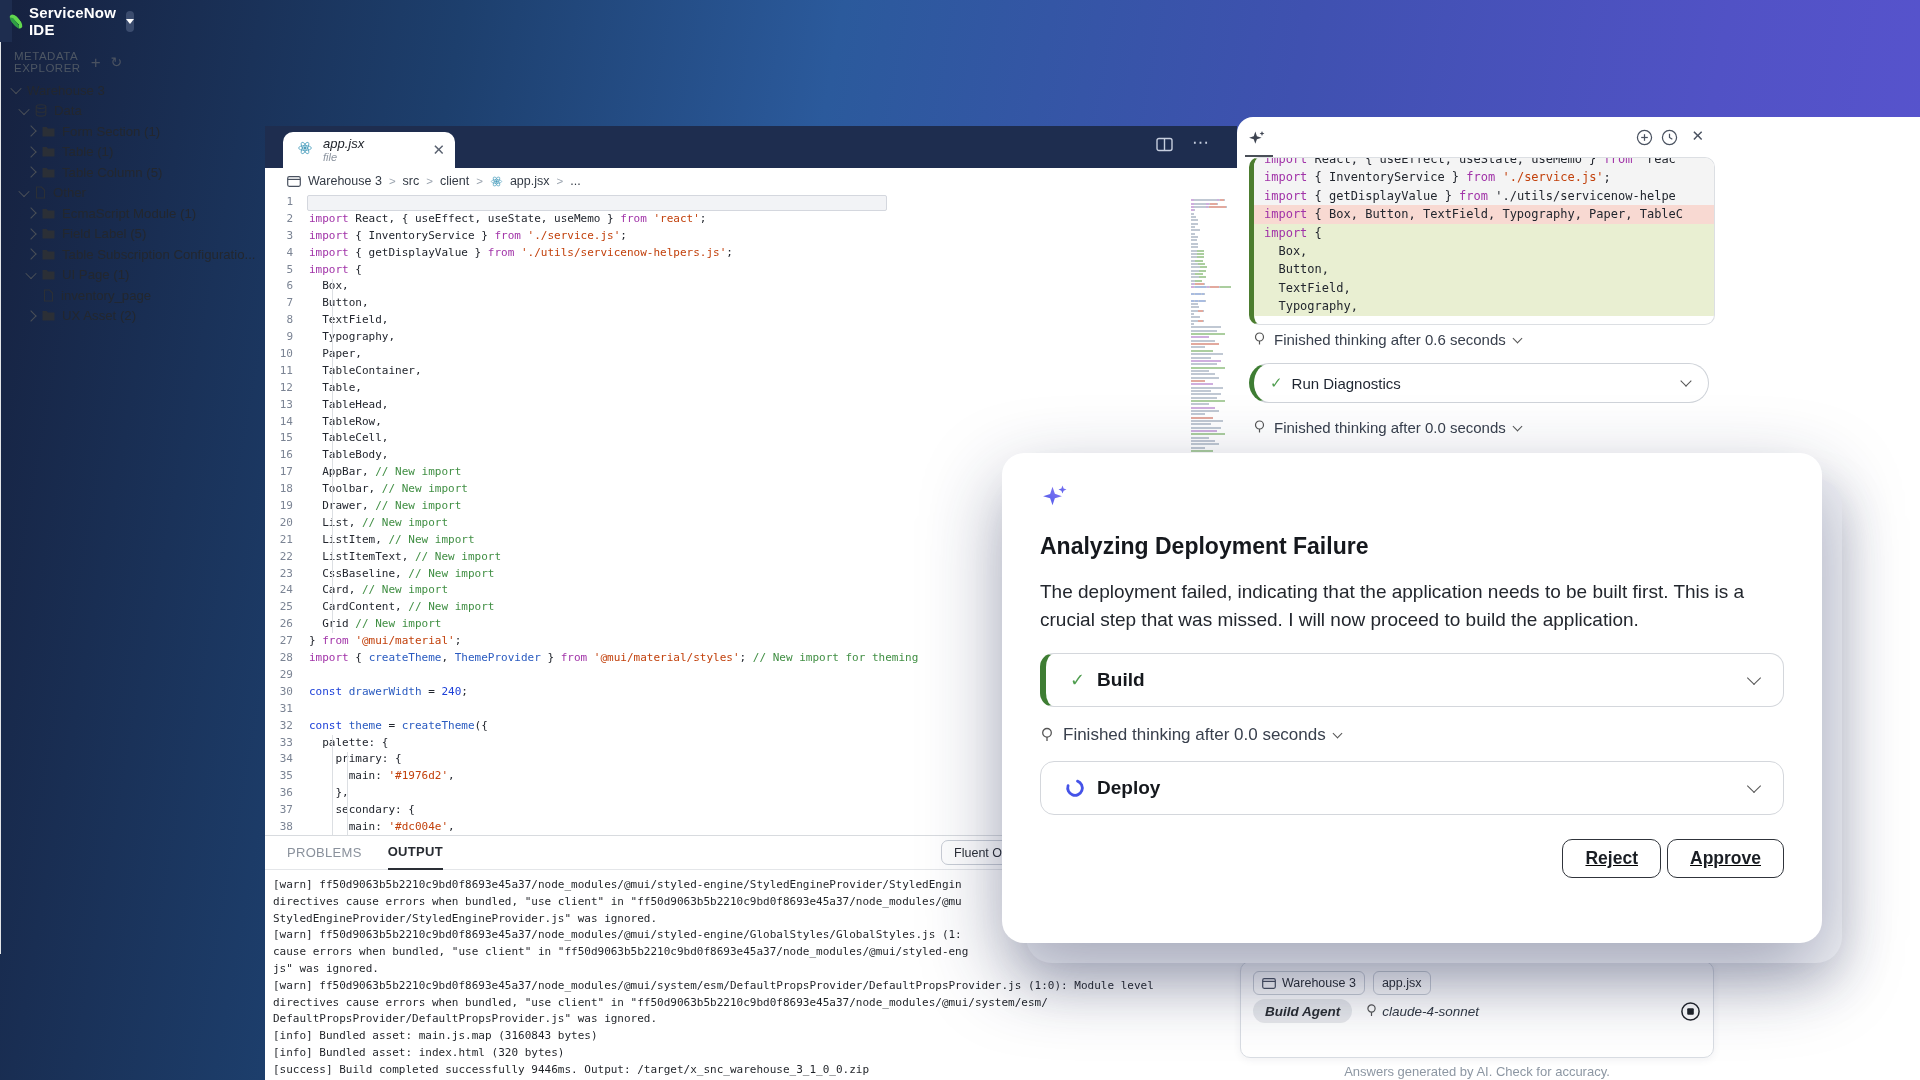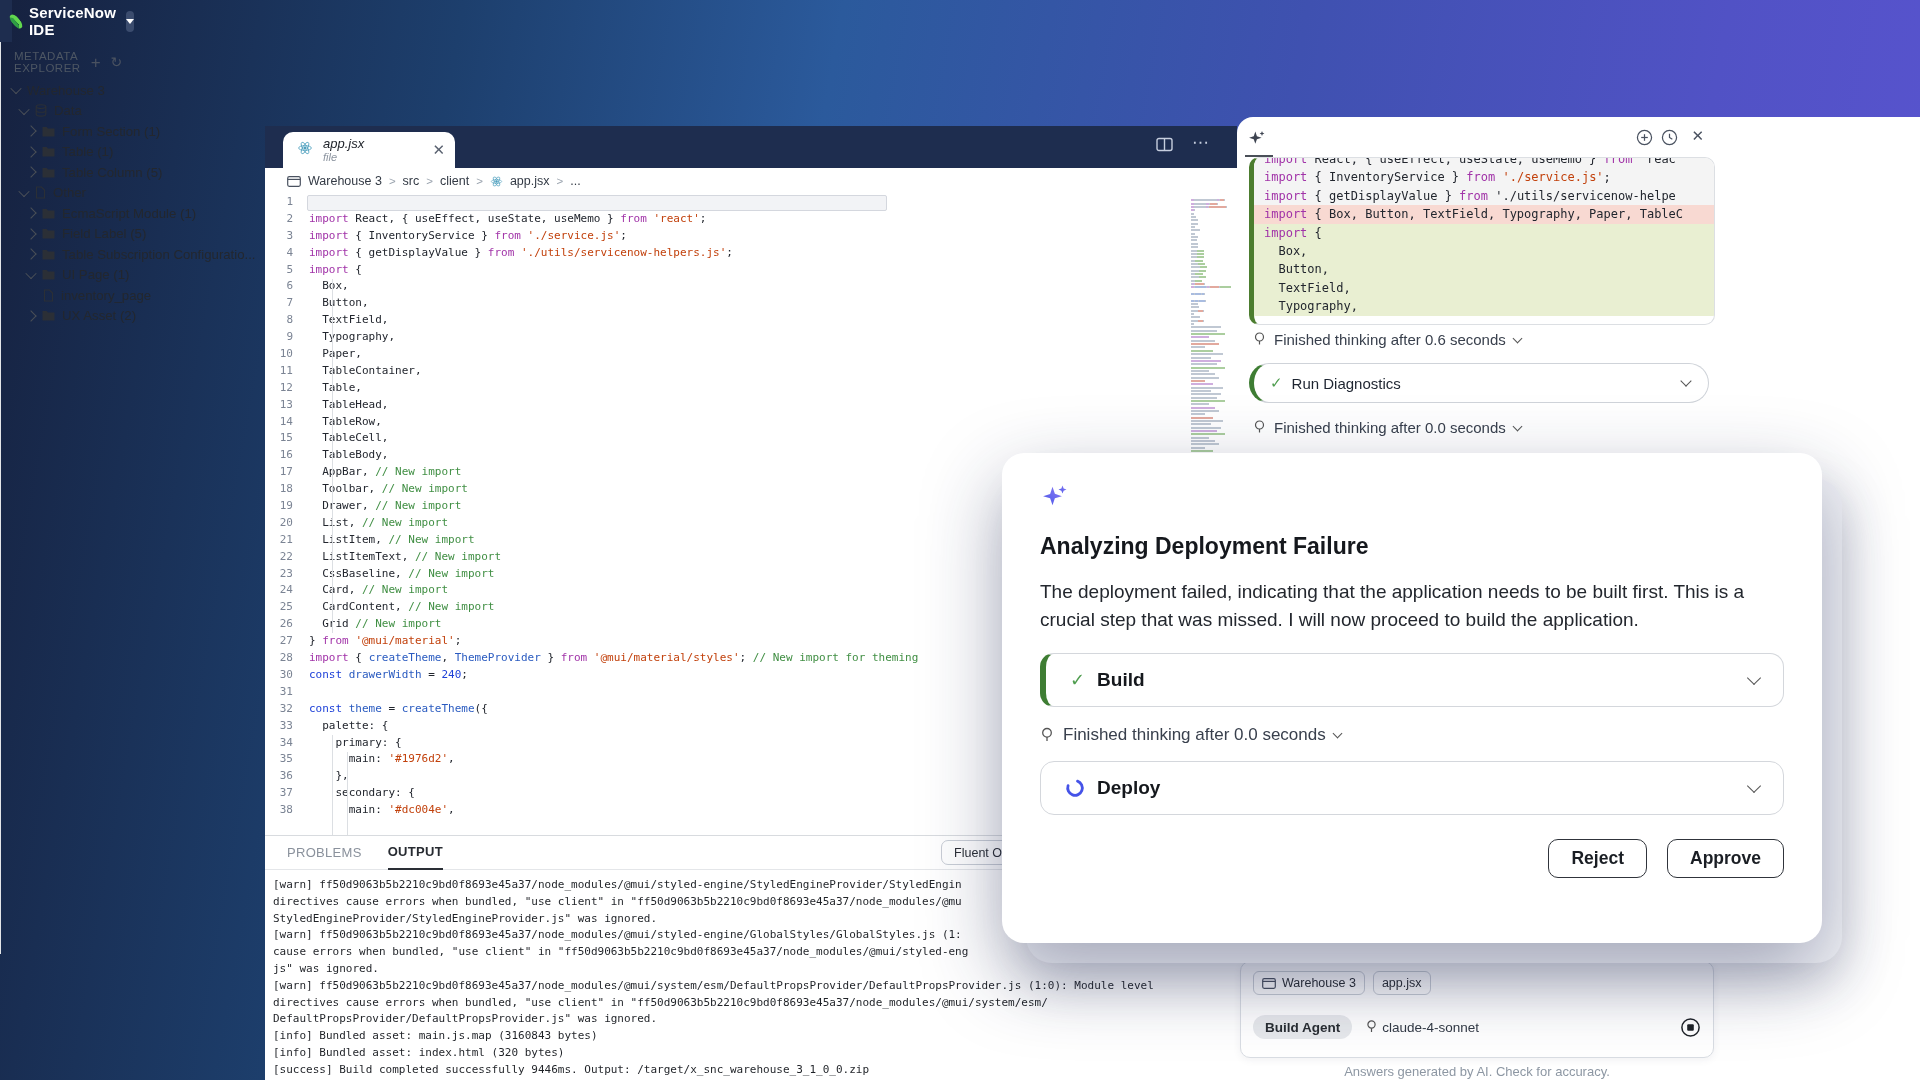--- a/index.html
+++ b/index.html
@@ -81,29 +81,29 @@
   #modal-title{font-size:23px;font-weight:bold;color:#15181d;margin-top:16px;}
   #modal-body{font-size:19px;line-height:27.5px;color:#23272e;margin-top:18px;width:720px;}
   .mpill{border:1px solid #d4d7dc;border-radius:14px;height:54px;display:flex;align-items:center;box-sizing:border-box;background:#fff;}
   #build-pill{margin-top:20px;border-left:6px solid #3e7d33;padding:0 24px;}
   #build-pill .check{color:#4f9d4f;font-size:18px;margin-right:12px;}
   .mpill-label{font-size:19px;font-weight:600;color:#15181d;flex:1;}
   .mpill .chev-m{width:9px;height:9px;border-right:1.8px solid #555;border-bottom:1.8px solid #555;transform:rotate(45deg);margin-top:-5px;}
   #modal-think{margin-top:18px;font-size:17px;}
   #deploy-pill{margin-top:16px;padding:0 24px;}
   #deploy-pill .spin{display:inline-flex;margin-right:12px;}
-  #modal-actions{display:flex;justify-content:flex-end;gap:20px;margin-top:24px;}
+  #modal-actions{display:flex;justify-content:flex-end;gap:6px;margin-top:24px;text-decoration:underline;}
   .mbtn{border:1.8px solid #30343b;border-radius:10px;background:#fff;font-family:"Liberation Sans",sans-serif;font-size:17.5px;font-weight:bold;color:#1a1e24;padding:8px 22px;cursor:pointer;}
   
   #reply-dock{position:absolute;left:3px;top:844px;width:474px;height:97px;background:#fff;border:1px solid #d9dde3;border-radius:10px;box-sizing:border-box;padding:9px 12px;box-shadow:0 2px 8px rgba(30,40,70,.06);}
   #chips{display:flex;gap:8px;}
   .chip{display:flex;align-items:center;gap:6px;border:1px solid #c9ced6;border-radius:6px;height:22px;padding:0 8px;font-size:12.5px;color:#2a2e33;background:#fff;}
   #reply-input{border:none;outline:none;width:100%;margin-top:9px;font-size:15px;color:#333;font-family:"Liberation Sans",sans-serif;}
   #reply-input::placeholder{color:#9aa4b2;}
-  #reply-bottom{display:flex;align-items:center;margin-top:20px;}
+  #reply-bottom{display:flex;align-items:center;margin-top:4px;font-style:italic;}
   #agent-chip{background:#e7e9ec;border-radius:13px;height:24px;display:flex;align-items:center;padding:0 12px;font-size:13.5px;font-weight:bold;color:#2a2e33;}
   #model-row{display:flex;align-items:center;margin-left:14px;font-size:13.5px;color:#333a45;gap:5px;}
   #reply-bottom .spacer{flex:1;}
   #disclaimer{position:absolute;left:3px;top:947px;width:474px;text-align:center;font-size:13px;color:#8d97a3;}
 </style>
 </head>
 <body>
 
 <div id="sidebar">
   <div id="sidebar-header">
@@ -319,20 +319,21 @@
         <div class="crow"><span class="gut">19</span><span class="ctext">  Drawer, <span class="tk-cm">// New import</span></span></div>
         <div class="crow"><span class="gut">20</span><span class="ctext">  List, <span class="tk-cm">// New import</span></span></div>
         <div class="crow"><span class="gut">21</span><span class="ctext">  ListItem, <span class="tk-cm">// New import</span></span></div>
         <div class="crow"><span class="gut">22</span><span class="ctext">  ListItemText, <span class="tk-cm">// New import</span></span></div>
         <div class="crow"><span class="gut">23</span><span class="ctext">  CssBaseline, <span class="tk-cm">// New import</span></span></div>
         <div class="crow"><span class="gut">24</span><span class="ctext">  Card, <span class="tk-cm">// New import</span></span></div>
         <div class="crow"><span class="gut">25</span><span class="ctext">  CardContent, <span class="tk-cm">// New import</span></span></div>
         <div class="crow"><span class="gut">26</span><span class="ctext">  Grid <span class="tk-cm">// New import</span></span></div>
         <div class="crow"><span class="gut">27</span><span class="ctext">} <span class="tk-kw">from</span> <span class="tk-str">'@mui/material'</span>;</span></div>
         <div class="crow"><span class="gut">28</span><span class="ctext"><span class="tk-kw">import</span> { <span class="tk-id">createTheme</span>, <span class="tk-id">ThemeProvider</span> } <span class="tk-kw">from</span> <span class="tk-str">'@mui/material/styles'</span>; <span class="tk-cm">// New import for theming</span></span></div>
+        <div class="crow"><span class="gut">29</span><span class="ctext"></span></div>
         <div class="crow"><span class="gut">30</span><span class="ctext"><span class="tk-const">const</span> <span class="tk-id">drawerWidth</span> = <span class="tk-num">240</span>;</span></div>
         <div class="crow"><span class="gut">31</span><span class="ctext"></span></div>
         <div class="crow"><span class="gut">32</span><span class="ctext"><span class="tk-const">const</span> <span class="tk-id">theme</span> = <span class="tk-id">createTheme</span>({</span></div>
         <div class="crow"><span class="gut">33</span><span class="ctext">  palette: {</span></div>
         <div class="crow"><span class="gut">34</span><span class="ctext">    primary: {</span></div>
         <div class="crow"><span class="gut">35</span><span class="ctext">      main: <span class="tk-str">'#1976d2'</span>,</span></div>
         <div class="crow"><span class="gut">36</span><span class="ctext">    },</span></div>
         <div class="crow"><span class="gut">37</span><span class="ctext">    secondary: {</span></div>
         <div class="crow"><span class="gut">38</span><span class="ctext">      main: <span class="tk-str">'#dc004e'</span>,</span></div>
       </div>

